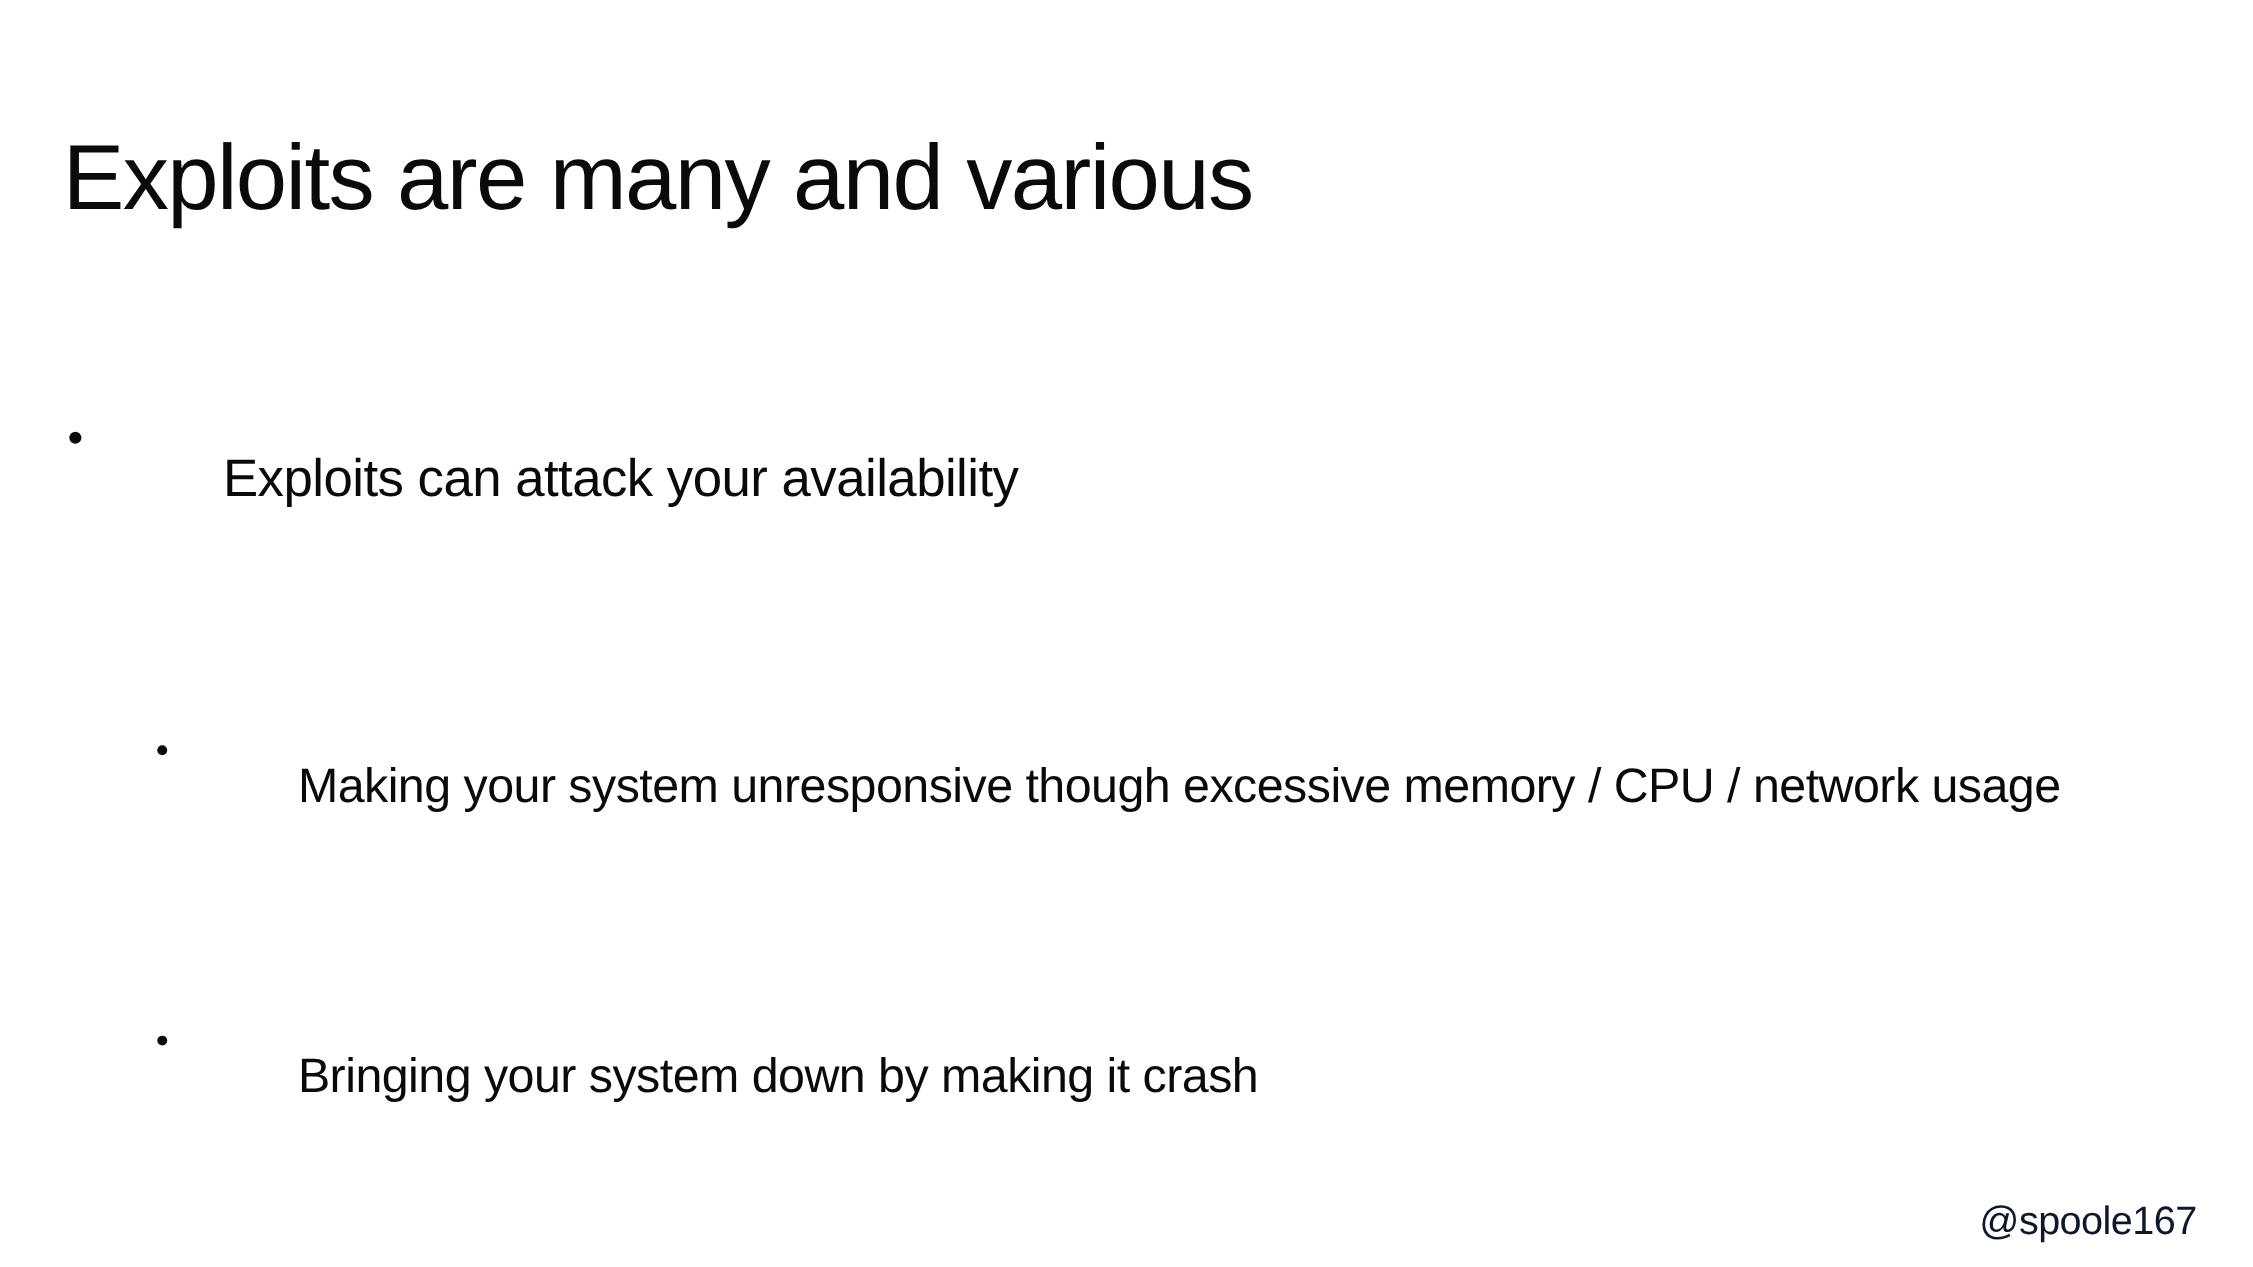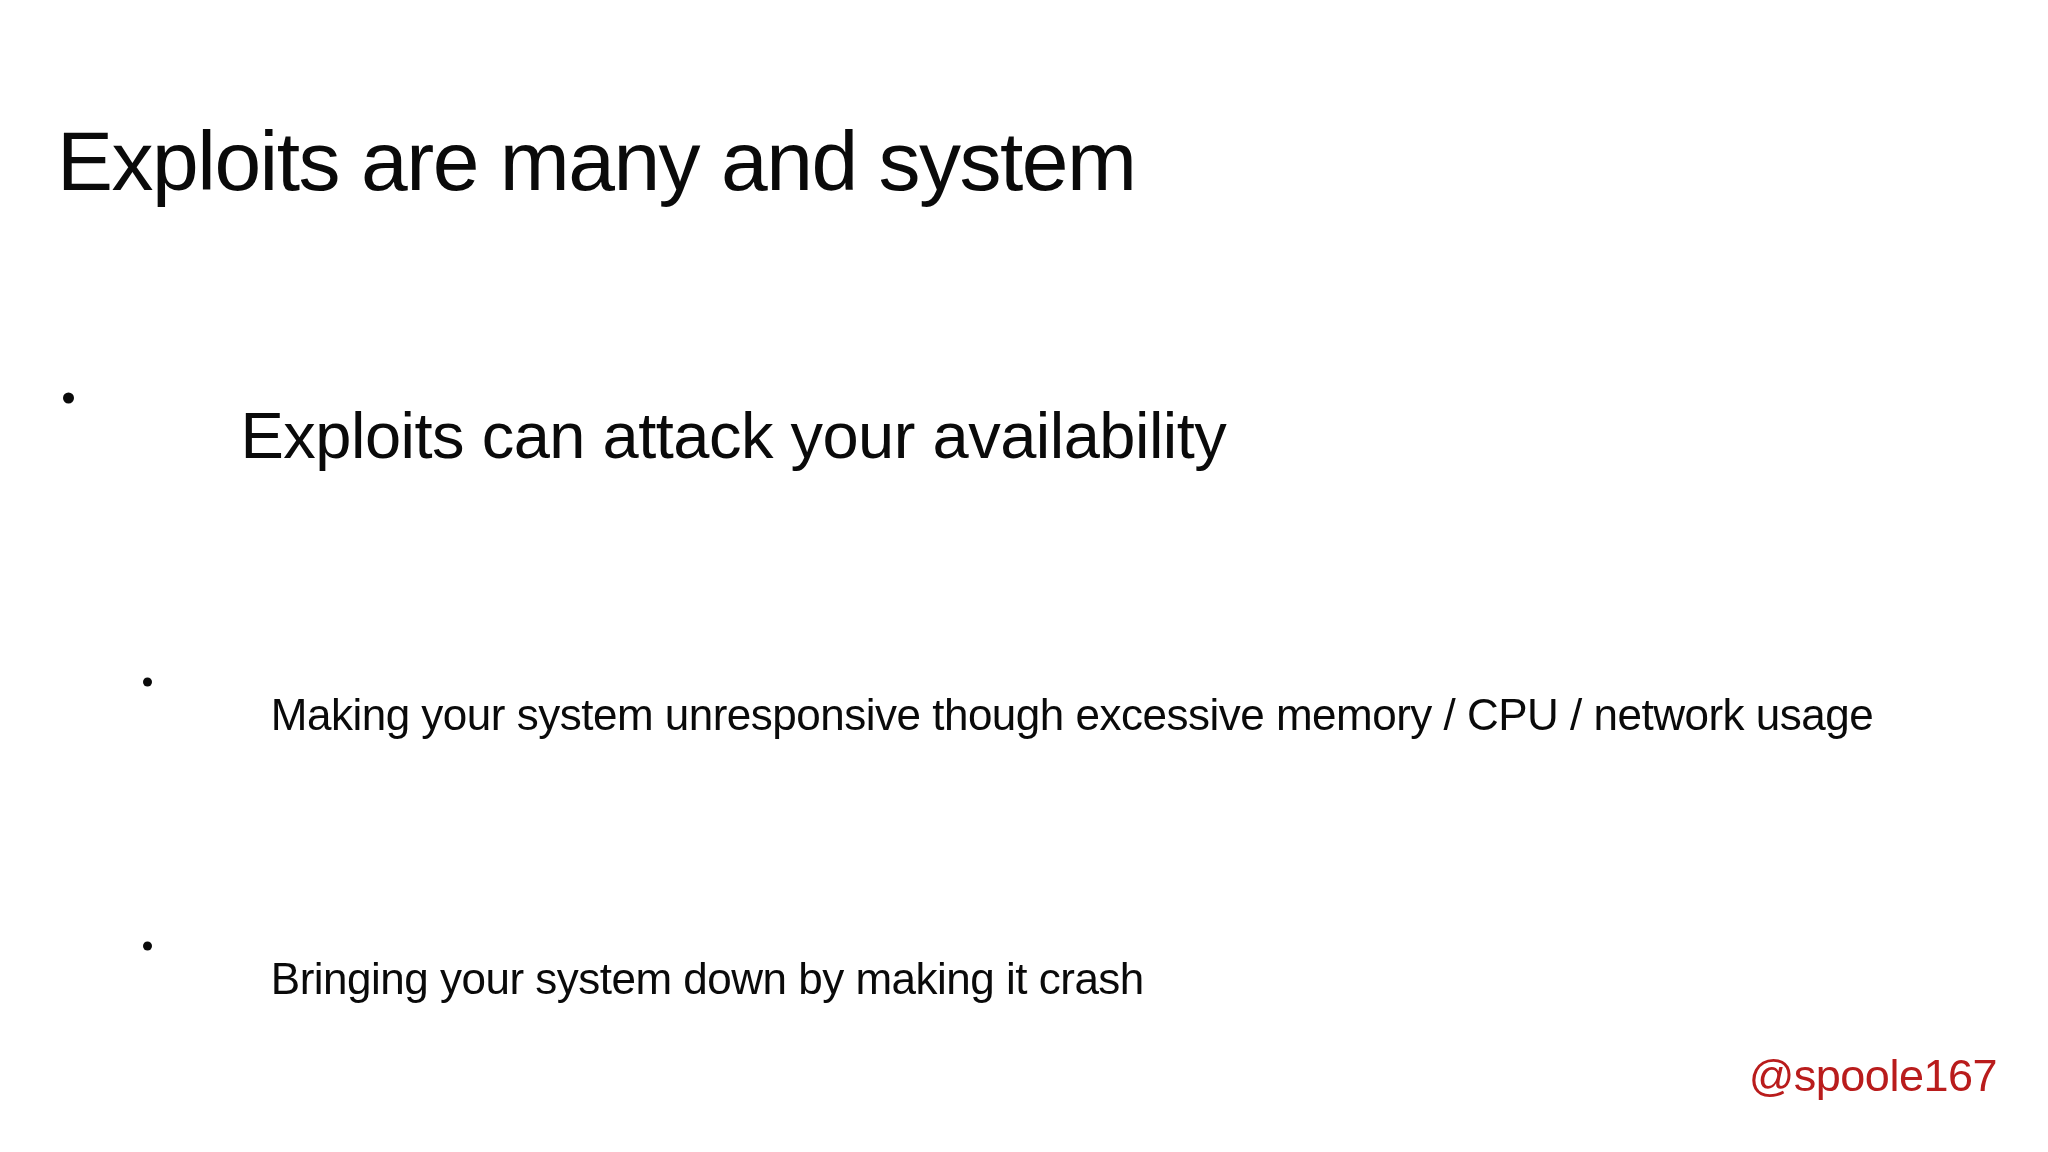--- a/index.html
+++ b/index.html
@@ -25,21 +25,21 @@
   }
   .content {
     position: absolute;
     left: 57px;
     top: 246px;
     width: 1960px;
   }
   .section + .section { margin-top: 28px; }
   .l1 {
     position: relative;
-    font-size: 65px;
+    font-size: 48px;
     line-height: 76px;
     padding-left: 43px;
     letter-spacing: -0.5px;
     white-space: pre-wrap;
   }
   .l2 {
     position: relative;
     font-size: 44px;
     line-height: 66px;
     padding-left: 120px;
@@ -51,33 +51,33 @@
     top: 50%;
     transform: translateY(-50%);
     border-radius: 50%;
     background: #0a0a0a;
   }
   .l1 > .dot { left: 6px;  width: 11px; height: 11px; }
   .l2 > .dot { left: 86px; width: 9px;  height: 9px; }
   .footer {
     position: absolute;
     right: 51px;
-    top: 1046px;
-    font-size: 45px;
+    top: 1080px;
+    font-size: 36px;
     line-height: 60px;
     letter-spacing: -0.5px;
-    color: #b91c1c;
+    color: #0f172a;
   }
 </style>
 </head>
 <body>
 
 <div class="slide">
 
-  <h1 class="title">Exploits are many and system</h1>
+  <h1 class="title">Exploits are many and various</h1>
 
   <div class="content">
 
     <div class="section">
       <div class="l1">
         <span class="dot"></span>
         <span>Exploits can attack your availability</span>
       </div>
       <div class="l2">
         <span class="dot"></span>

